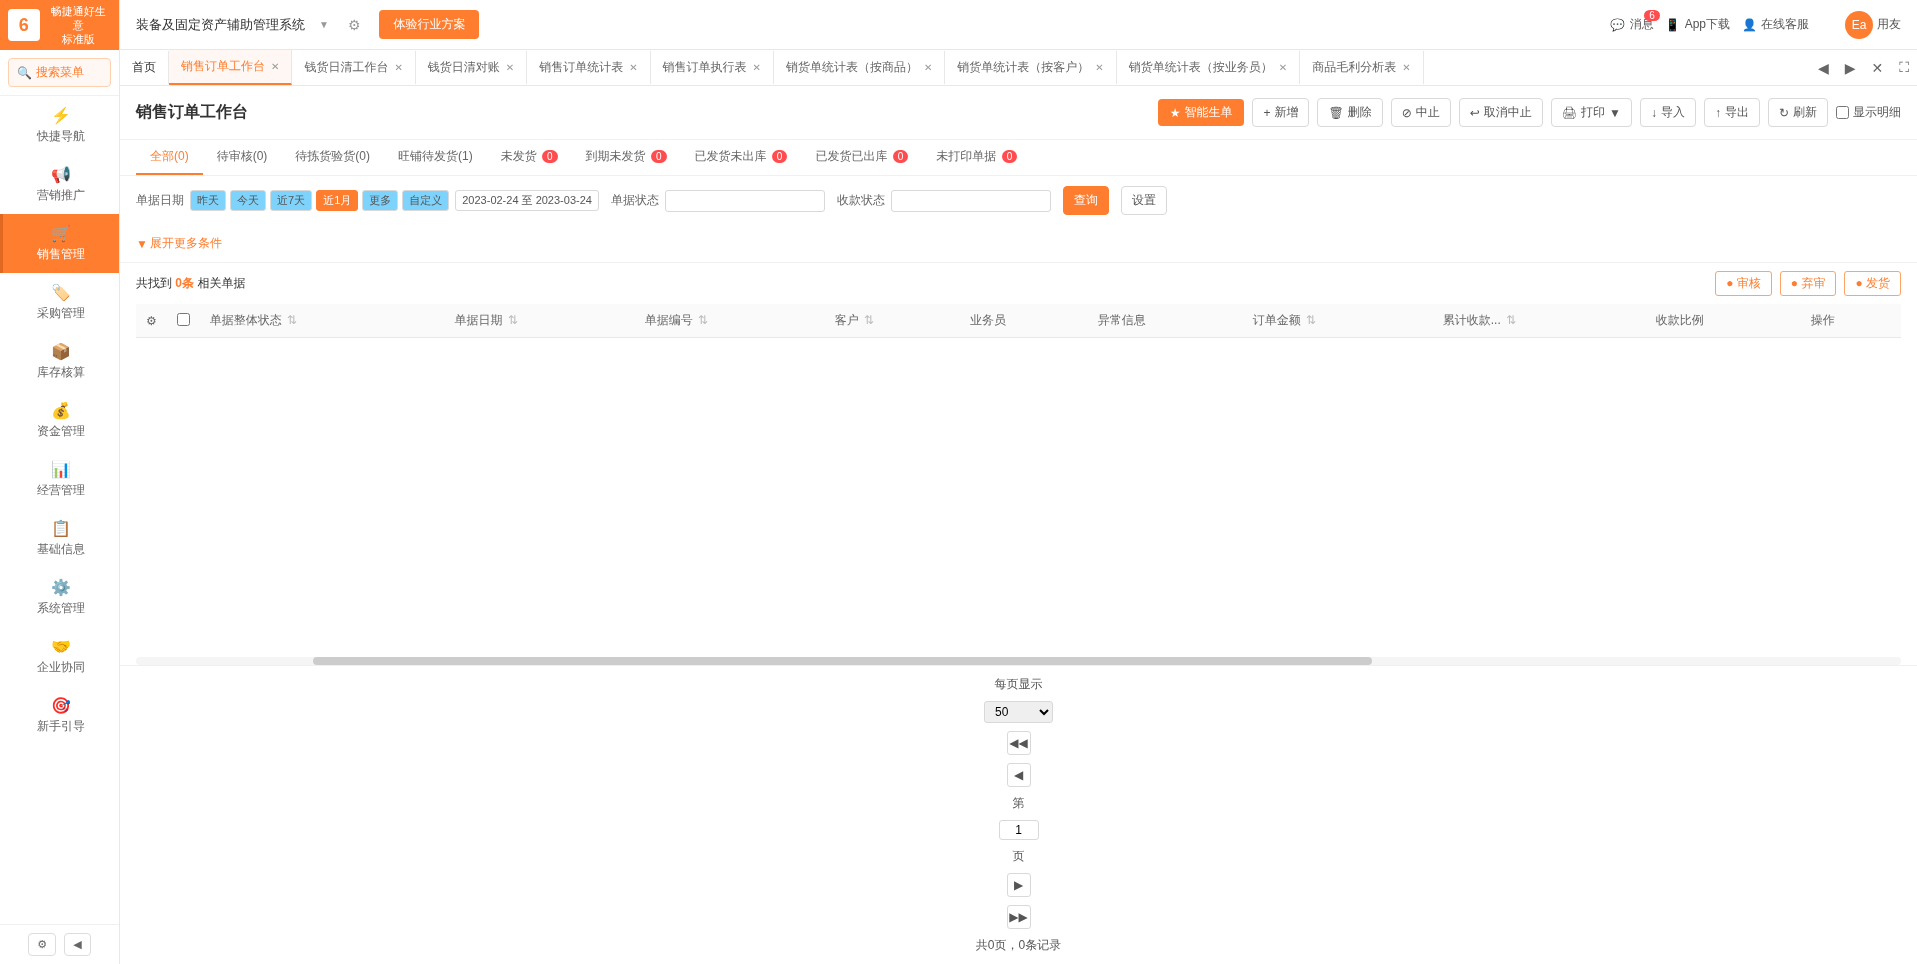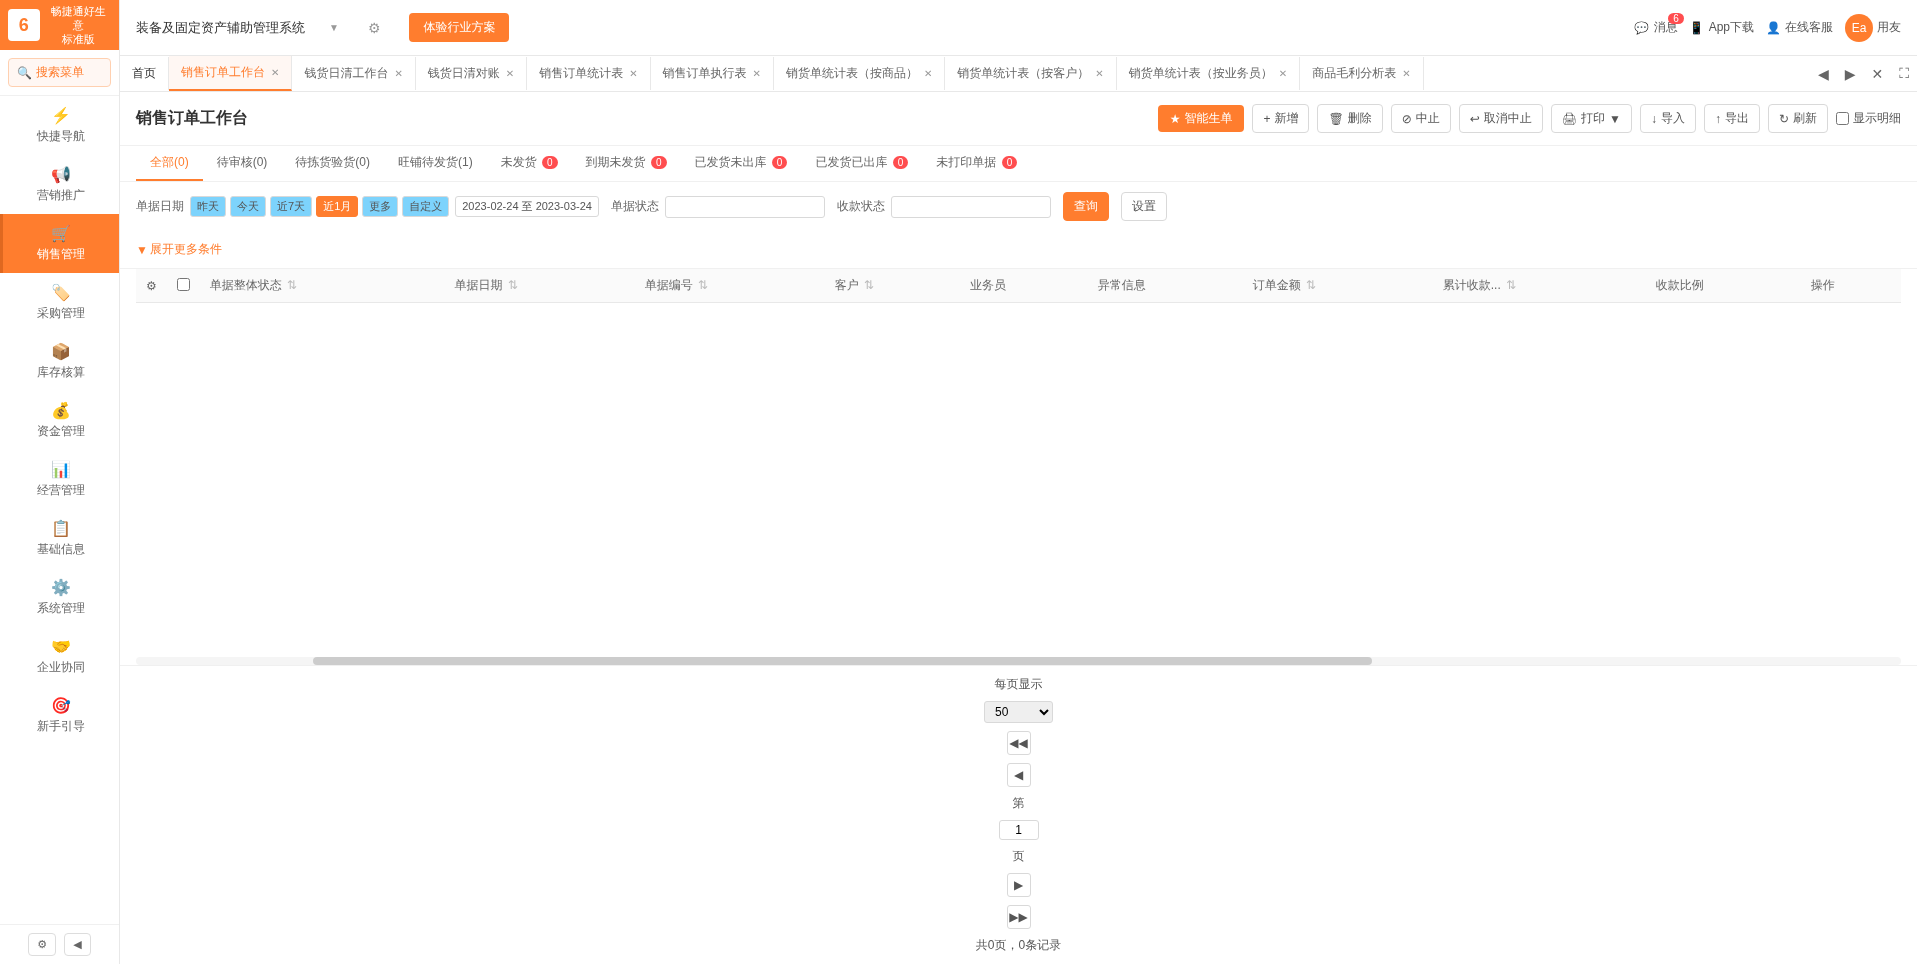--- a/index.html
+++ b/index.html
@@ -15,27 +15,27 @@
     .sidebar-nav-item { display: flex; flex-direction: column; align-items: center; padding: 10px 8px; cursor: pointer; color: #666; font-size: 12px; gap: 3px; border-left: 3px solid transparent; }
     .sidebar-nav-item.active { background: #ff7d2e; color: #fff; border-left: 3px solid #e06820; }
     .sidebar-nav-icon { font-size: 16px; }
     .sidebar-bottom { margin-top: auto; padding: 8px; border-top: 1px solid #f0f0f0; display: flex; gap: 8px; justify-content: center; }
     .sidebar-bottom-btn { padding: 4px 8px; border: 1px solid #ddd; border-radius: 4px; cursor: pointer; background: #fff; color: #666; font-size: 11px; }
 
     
     .main { flex: 1; display: flex; flex-direction: column; overflow: hidden; }
 
     
-    .top-header { height: 56px; background: #fff; border-bottom: 1px solid #e8e8e8; display: flex; align-items: center; padding: 0 16px; gap: 24px; }
+    .top-header { height: 50px; background: #fff; border-bottom: 1px solid #e8e8e8; display: flex; align-items: center; padding: 0 16px; gap: 14px; }
     .system-title { font-size: 13px; color: #333; }
     .header-actions { margin-left: auto; display: flex; align-items: center; gap: 12px; }
     .btn-industry { background: #ff7d2e; color: #fff; border: none; padding: 6px 14px; border-radius: 4px; cursor: pointer; font-size: 12px; }
     .header-action-item { display: flex; align-items: center; gap: 4px; color: #555; cursor: pointer; font-size: 12px; position: relative; }
     .badge { background: #ff4d4f; color: #fff; border-radius: 10px; padding: 0 5px; font-size: 10px; position: absolute; top: -6px; right: -6px; }
-    .user-avatar { width: 28px; height: 28px; background: #ff7d2e; border-radius: 50%; display: flex; align-items: center; justify-content: center; color: #fff; font-size: 12px; }
+    .user-avatar { width: 28px; height: 28px; background: #ff7d2e; border-radius: 50%; display: flex; align-items: center; justify-content: center; color: #fff; font-size: 12px; margin-left: 24px; }
 
     
     .tabs-bar { background: #fff; border-bottom: 1px solid #e8e8e8; display: flex; align-items: center; overflow: hidden; min-height: 36px; }
     .tab-item { padding: 8px 12px; white-space: nowrap; cursor: pointer; font-size: 12px; color: #666; border-right: 1px solid #e8e8e8; display: flex; align-items: center; gap: 4px; flex-shrink: 0; }
     .tab-item.active { color: #ff7d2e; border-bottom: 2px solid #ff7d2e; background: #fff7f3; }
     .tab-item.home { color: #333; }
     .tab-close { color: #999; font-size: 10px; margin-left: 2px; }
     .tabs-nav-btns { display: flex; align-items: center; margin-left: auto; flex-shrink: 0; }
     .tabs-nav-btn { padding: 4px 8px; cursor: pointer; color: #666; font-size: 14px; }
     .content-inner { flex: 1; display: flex; flex-direction: column; background: #fff; margin: 0; overflow: hidden; }
@@ -364,20 +364,41 @@
         <button class="btn-action">设置</button>
       </div>
       <div style="text-align:center; width:100%; padding-top:4px;">
         <span class="expand-btn">
           <span>▼</span>
           <span>展开更多条件</span>
         </span>
       </div>
     </div>
 
+    <div class="result-bar">
+      <span class="result-count">
+        <span>共找到</span>
+        <span style="color:#ff7d2e;font-weight:bold;">0条</span>
+        <span>相关单据</span>
+      </span>
+      <div class="result-actions">
+        <button class="result-action-btn review">
+          <span style="color:#ff7d2e;">●</span>
+          <span>审核</span>
+        </button>
+        <button class="result-action-btn cancel">
+          <span style="color:#ff7d2e;">●</span>
+          <span>弃审</span>
+        </button>
+        <button class="result-action-btn ship">
+          <span style="color:#ff7d2e;">●</span>
+          <span>发货</span>
+        </button>
+      </div>
+    </div>
 
     <div class="table-container">
       <table>
         <thead>
           <tr>
             <th class="th-gear">⚙</th>
             <th class="th-checkbox"><input type="checkbox" style=""></th>
             <th>
               <span>单据整体状态</span>
               <span class="sort-icon">⇅</span>

